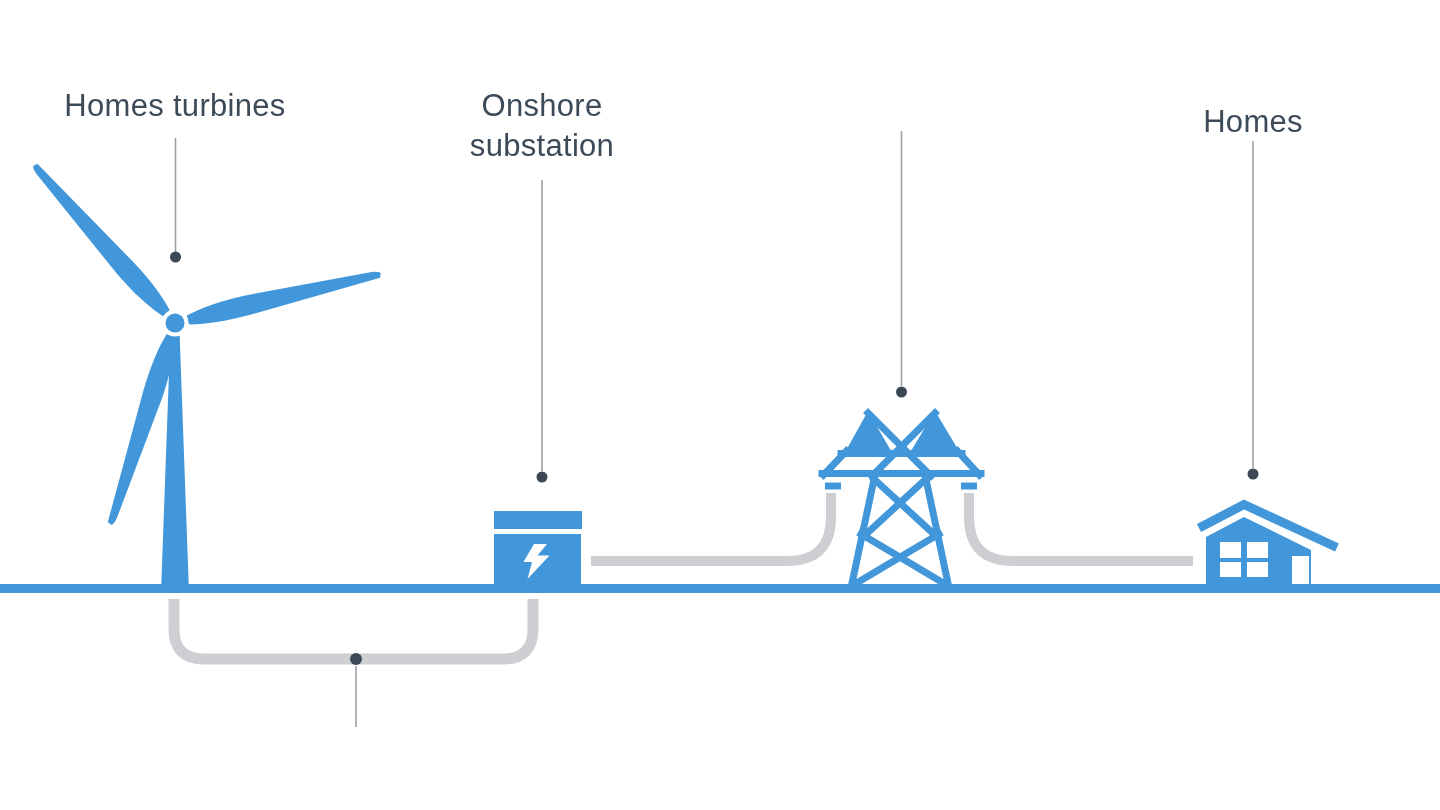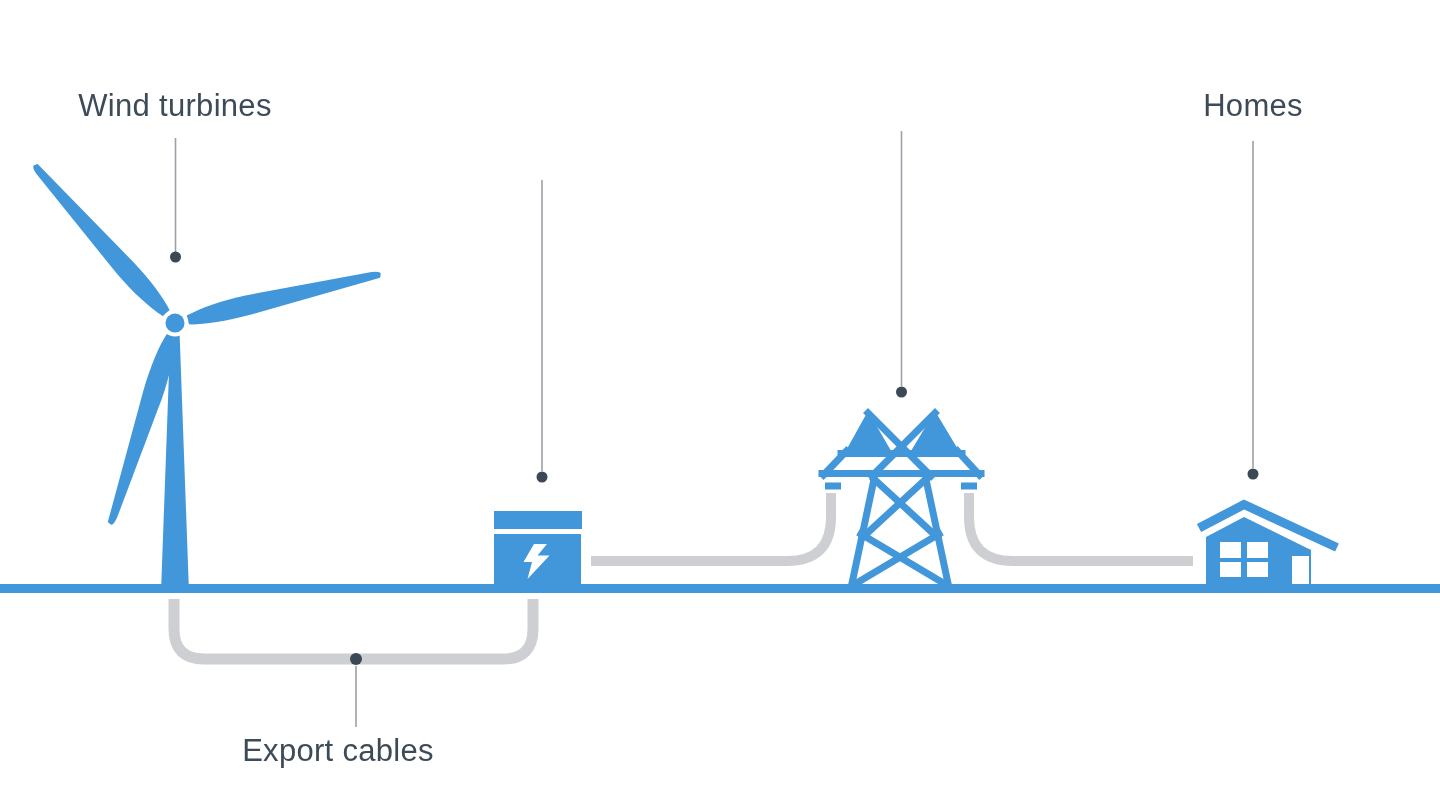--- a/index.html
+++ b/index.html
@@ -39,21 +39,21 @@
     white-space: nowrap;
     user-select: none;
   }
   .stage-label.wrap {
     white-space: normal;
     width: 210px;
   }
   #lbl-wind        { left: 175px;  top: 86px; }
   #lbl-onshore     { left: 542px;  top: 86px; }
   #lbl-transmission{ left: 902px;  top: 82px; }
-  #lbl-homes       { left: 1253px; top: 86px; }
+  #lbl-homes       { left: 1253px; top: 102px; }
   #lbl-export      { left: 338px;  top: 731px; }
 </style>
 </head>
 <body>
 
 <div id="stage">
 
   <svg id="diagram-svg" width="1440" height="810" viewBox="0 0 1440 810">
 
     <rect x="0" y="584" width="1440" height="9" fill="var(--accent-blue)"></rect>
@@ -121,20 +121,20 @@
     </g>
     <g fill="var(--dot-ink)">
       <circle cx="175.5" cy="257" r="5.5"></circle>
       <circle cx="542" cy="477" r="5.5"></circle>
       <circle cx="901.5" cy="392" r="5.5"></circle>
       <circle cx="1253" cy="474" r="5.5"></circle>
       <circle cx="356" cy="659" r="6"></circle>
     </g>
   </svg>
 
-  <div class="stage-label" id="lbl-wind">Wind turbines</div>
+  <div class="stage-label" id="lbl-wind">Homes turbines</div>
 
+  <div class="stage-label wrap" id="lbl-onshore">Onshore substation</div>
 
 
   <div class="stage-label" id="lbl-homes">Homes</div>
 
-  <div class="stage-label" id="lbl-export">Export cables</div>
 </div>
 
 </body></html>

